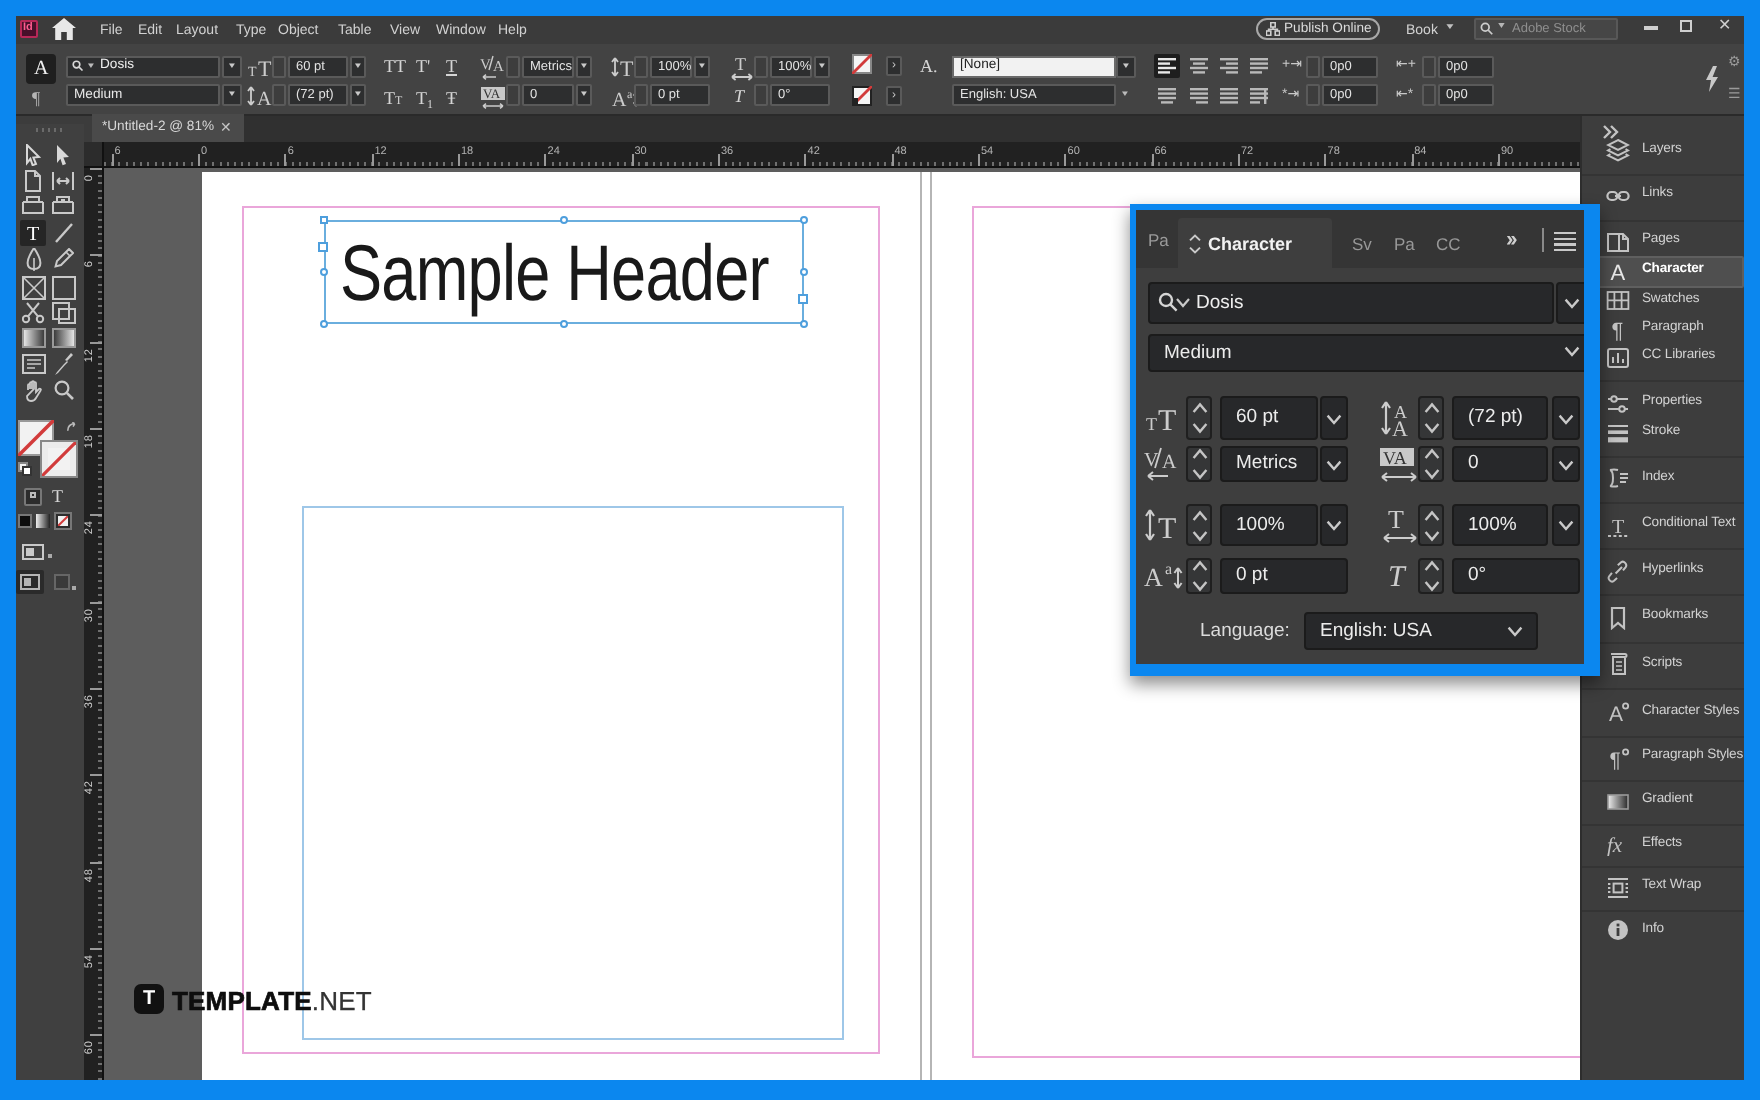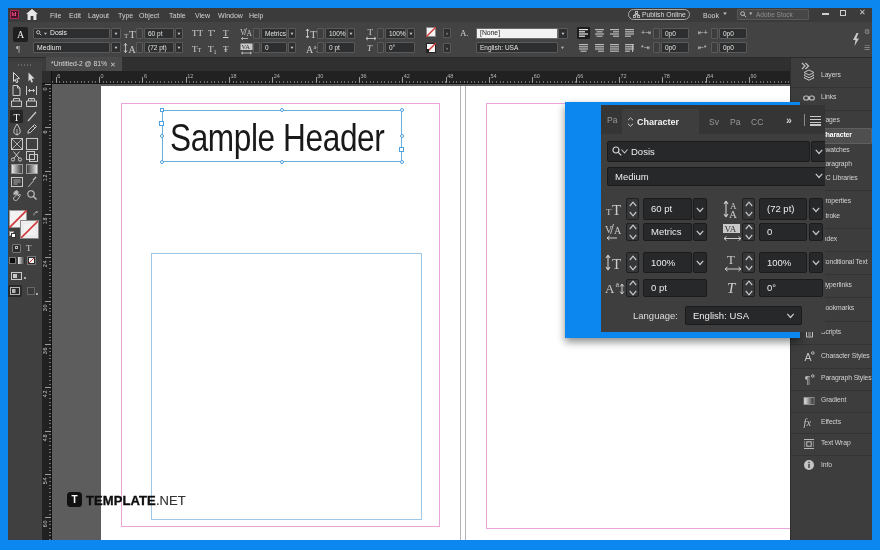--- a/index.html
+++ b/index.html
@@ -634,21 +634,21 @@
     <div class="txt" style="left:30px;top:382.0px;font-size:6.8px;letter-spacing:-0.1px;color:#d2d2d2;">Text Wrap</div>
     <svg style="left:12px;top:401px;" width="12" height="12" viewBox="0 0 12 12">
         <circle cx="6" cy="6" r="5" fill="#c3c3c3"></circle>
         <rect x="5.3" y="5" width="1.4" height="4" fill="#3d3d3d"></rect>
         <rect x="5.3" y="2.8" width="1.4" height="1.4" fill="#3d3d3d"></rect>
       </svg>
     <div class="txt" style="left:30px;top:403.5px;font-size:6.8px;letter-spacing:-0.1px;color:#d2d2d2;">Info</div>
   </div>
 
   <div id="charpanel" style="left:565px;top:102px;width:235px;height:236px;background:#0b87ef;box-shadow:0 4px 8px rgba(0,0,0,0.45);">
-    <div style="left:3px;top:3px;width:224px;height:227px;background:#3e3e3e;overflow:hidden;margin-left:33px;">
+    <div style="left:3px;top:3px;width:224px;height:227px;background:#3e3e3e;overflow:hidden;">
       <div style="left:0;top:0;width:224px;height:29px;background:#353535;"></div>
       <div class="txt" style="left:6px;top:11px;font-size:8.5px;color:#9a9a9a;">Pa</div>
       <div style="left:21px;top:4px;width:77px;height:25px;background:#3e3e3e;border-radius:2px 2px 0 0;"></div>
       <svg style="left:26px;top:12px;" width="7" height="10" viewBox="0 0 7 10">
           <path d="M1 3.2 L3.5 0.8 L6 3.2 M1 6.8 L3.5 9.2 L6 6.8" stroke="#c9c9c9" stroke-width="1" fill="none"></path>
         </svg>
       <div class="txt" style="left:36px;top:12.5px;font-size:9px;font-weight:bold;color:#f2f2f2;">Character</div>
       <div class="txt" style="left:108px;top:13px;font-size:8.5px;color:#989898;">Sv</div>
       <div class="txt" style="left:129px;top:13px;font-size:8.5px;color:#989898;">Pa</div>
       <div class="txt" style="left:150px;top:13px;font-size:8.5px;color:#989898;">CC</div>

